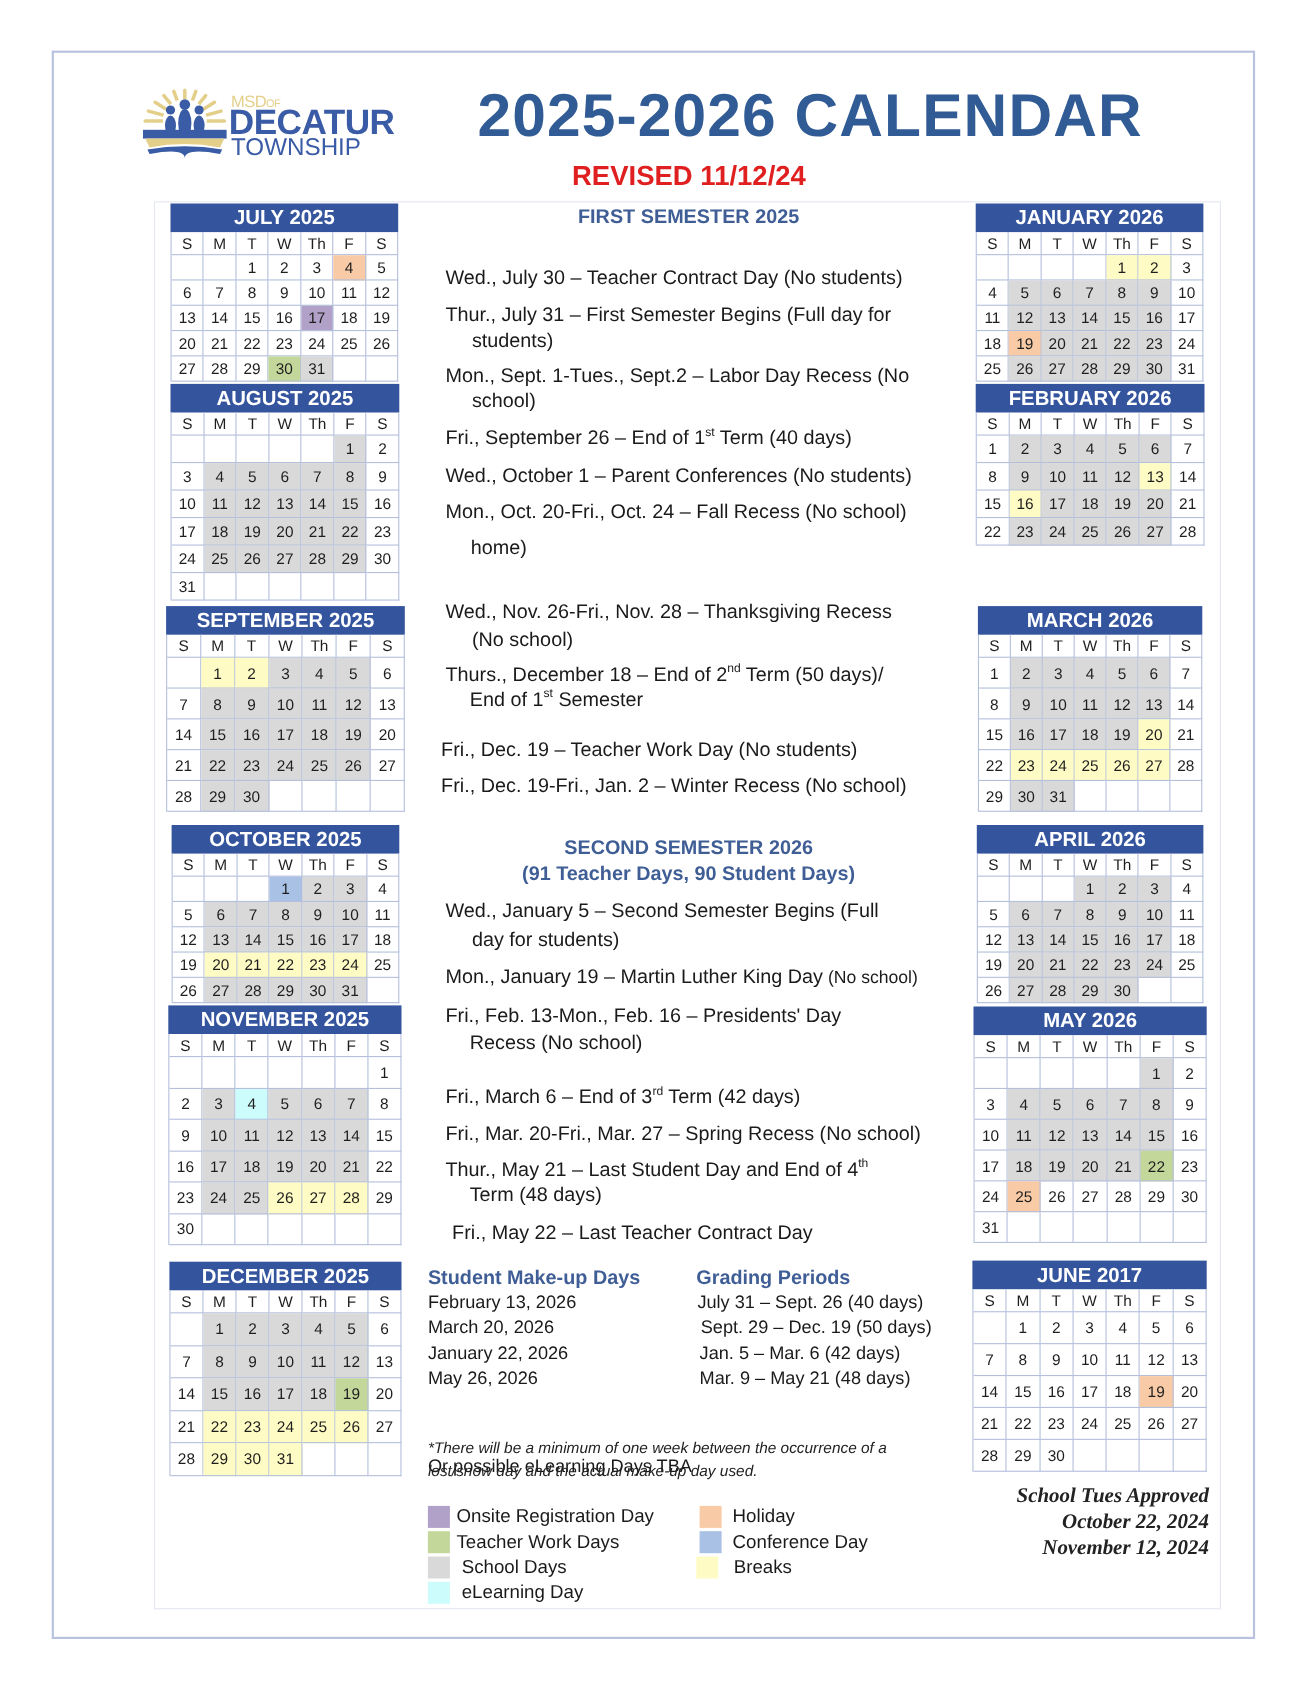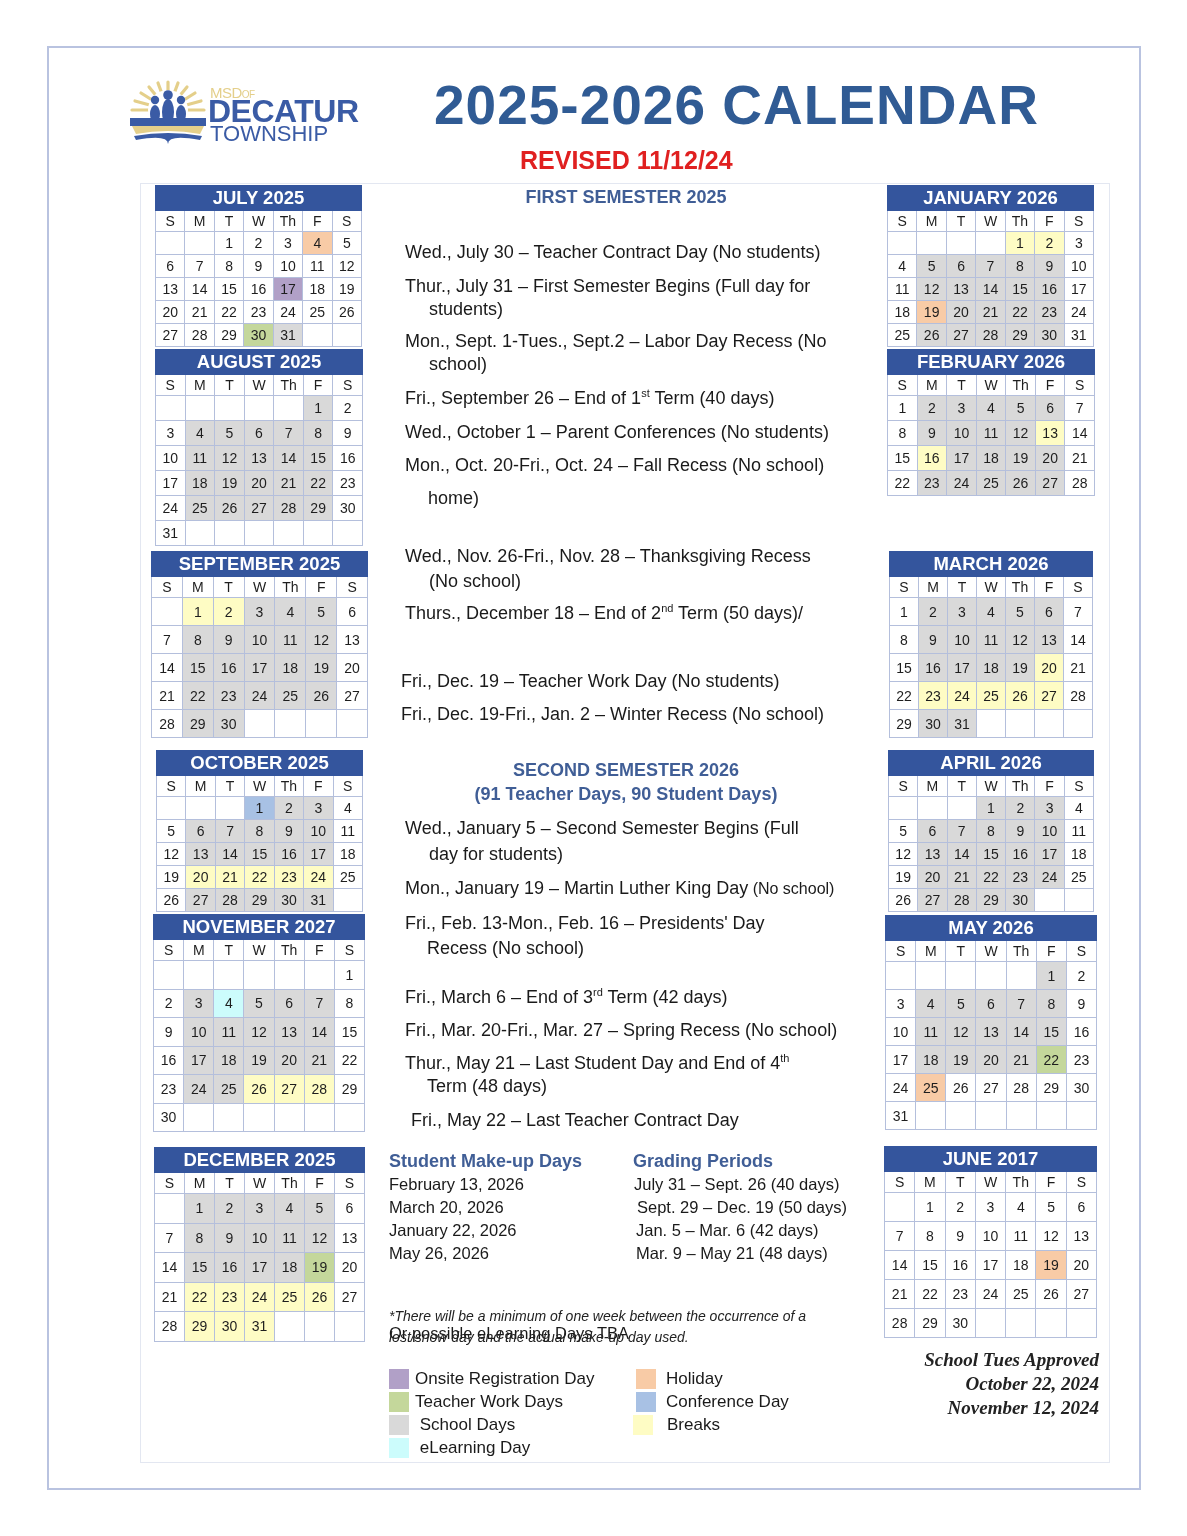--- a/index.html
+++ b/index.html
@@ -278,21 +278,21 @@
       <div class="cell" style="height: 23px;">26</div>
       <div class="cell c-school" style="height: 23px;">27</div>
       <div class="cell c-school" style="height: 23px;">28</div>
       <div class="cell c-school" style="height: 23px;">29</div>
       <div class="cell c-school" style="height: 23px;">30</div>
       <div class="cell c-school" style="height: 23px;">31</div>
       <div class="cell" style="height: 23px;"></div>
     </div>
   </div>
 <div class="month" style="left:153px;top:914px;width:212px;">
-    <div class="month-header">NOVEMBER  2027</div>
+    <div class="month-header">NOVEMBER  2025</div>
     <div class="month-grid">
       <div class="cell dow" style="height: 21px;">S</div>
       <div class="cell dow" style="height: 21px;">M</div>
       <div class="cell dow" style="height: 21px;">T</div>
       <div class="cell dow" style="height: 21px;">W</div>
       <div class="cell dow" style="height: 21px;">Th</div>
       <div class="cell dow" style="height: 21px;">F</div>
       <div class="cell dow" style="height: 21px;">S</div>
       <div class="cell" style="height: 28.5px;"></div>
       <div class="cell" style="height: 28.5px;"></div>
@@ -694,20 +694,21 @@
 </div>
 <div class="event" style="left:404px;top:487px;">
   <span class="cont">home)</span>
 </div>
 <div class="event" style="left:405px;top:544px;line-height:25px;">
   <span>Wed., Nov. 26-Fri., Nov. 28 – Thanksgiving Recess</span>
   <span class="cont">(No school)</span>
 </div>
 <div class="event" style="left:405px;top:602px;">
   <span>Thurs., December 18 – End of 2</span><sup>nd</sup><span> Term (50 days)/</span>
+  <span class="cont" style="padding-left:22px;"><span>End of 1</span><sup>st</sup><span> Semester</span></span>
 </div>
 <div class="event" style="left:401px;top:670px;">
   <span>Fri., Dec. 19 – Teacher Work Day (No students)</span>
 </div>
 <div class="event" style="left:401px;top:703px;">
   <span>Fri., Dec. 19-Fri., Jan. 2 – Winter Recess (No school)</span>
 </div>
 
 <div class="sem-head" style="left:400px;top:758px;width:452px;">
   <div>SECOND SEMESTER 2026</div>

